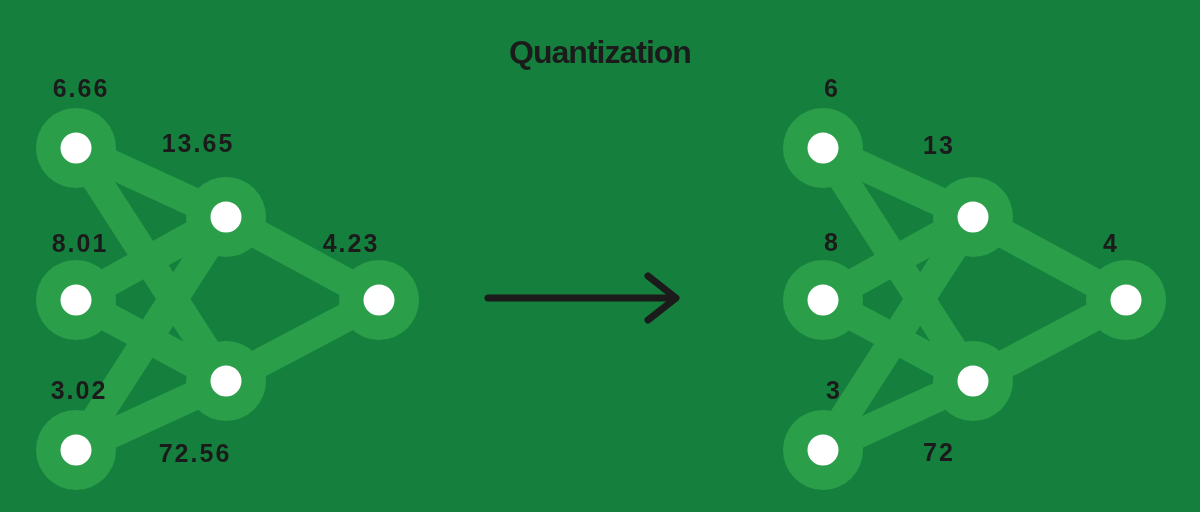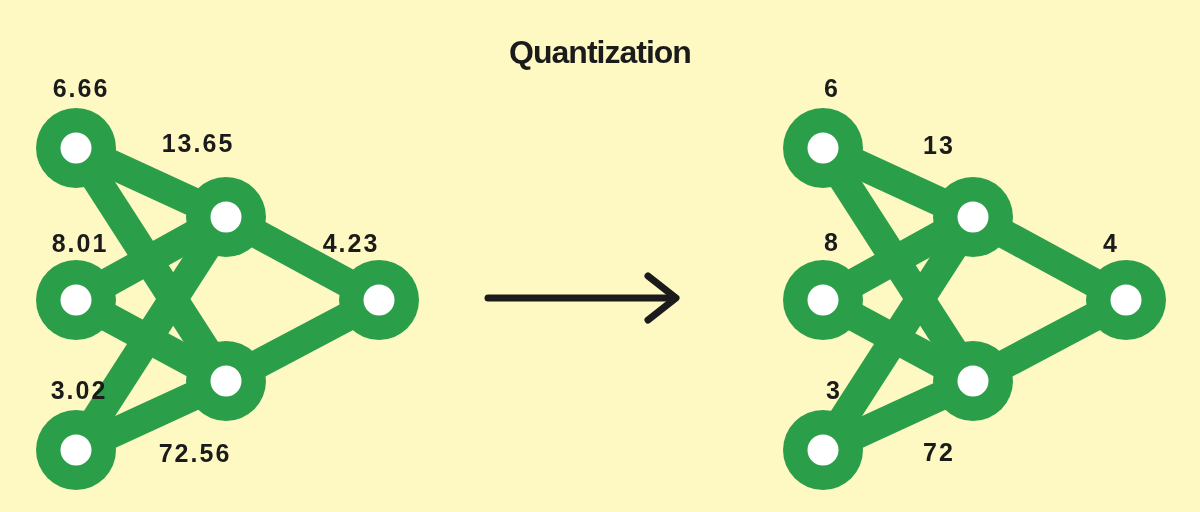--- a/index.html
+++ b/index.html
@@ -1,20 +1,20 @@
 <!DOCTYPE html>
 <html><head>
 <meta charset="utf-8">
 <style>
   html, body { margin: 0; padding: 0; background: #ffffff; }
   .canvas {
     position: relative;
     width: 1200px;
     height: 512px;
-    background: #fef9c3;
+    background: #15803d;
     overflow: hidden;
     font-family: "Liberation Sans", sans-serif;
   }
   .title {
     position: absolute;
     top: 36px;
     left: 0;
     width: 100%;
     margin: 0;
     text-align: center;

